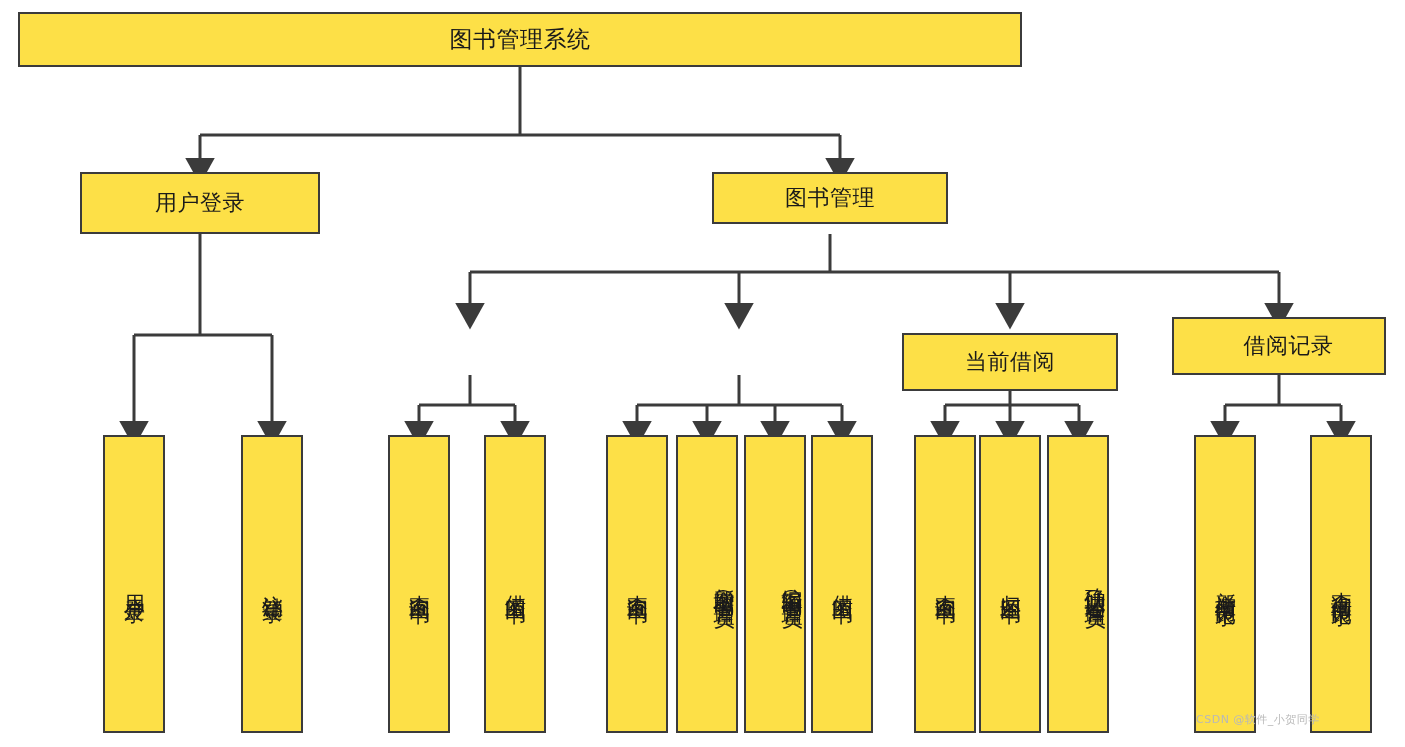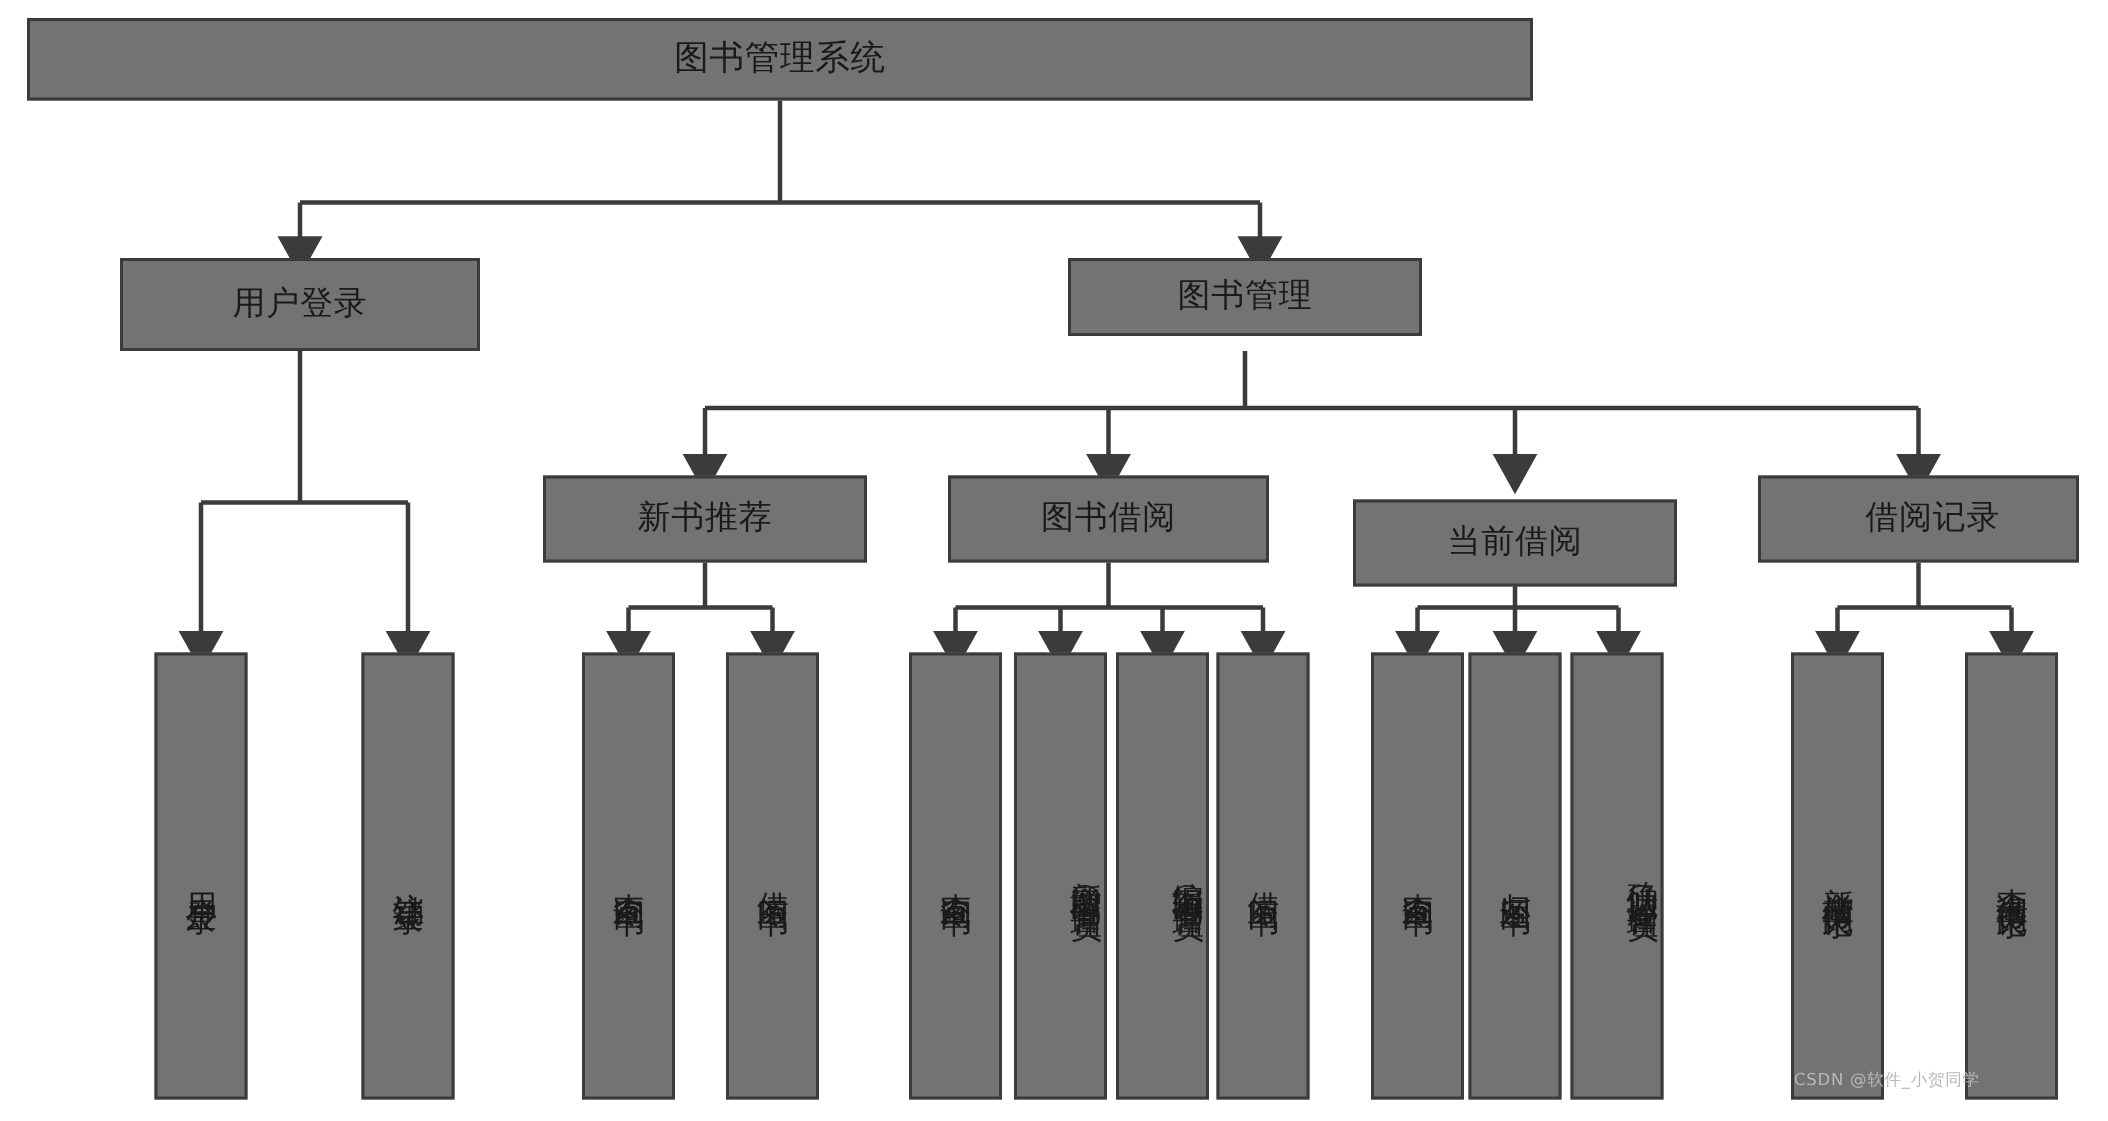--- a/index.html
+++ b/index.html
@@ -23,21 +23,21 @@
     left: 0;
     top: 0;
     width: 1405px;
     height: 747px;
     pointer-events: none;
   }
   .node {
     position: absolute;
     box-sizing: border-box;
     border: 2px solid #3b3b3b;
-    background: #737373;
+    background: #fde047;
     display: flex;
     align-items: center;
     justify-content: center;
     color: #1a1a1a;
     line-height: 1.18;
   }
   .node.horizontal {
     font-size: 22px;
     text-align: center;
     letter-spacing: 0.5px;
@@ -129,26 +129,20 @@
     <span class="label">图书管理系统</span>
   </div>
 
   <div class="node horizontal" style="left:80px; top:172px; width:240px; height:62px;">
     <span class="label">用户登录</span>
   </div>
   <div class="node horizontal" style="left:712px; top:172px; width:236px; height:52px;">
     <span class="label">图书管理</span>
   </div>
 
-  <div class="node horizontal" style="left:362px; top:317px; width:216px; height:58px;">
-    <span class="label">新书推荐</span>
-  </div>
-  <div class="node horizontal" style="left:632px; top:317px; width:214px; height:58px;">
-    <span class="label">图书借阅</span>
-  </div>
   <div class="node horizontal" style="left:902px; top:333px; width:216px; height:58px;">
     <span class="label">当前借阅</span>
   </div>
   <div class="node horizontal" style="left:1172px; top:317px; width:214px; height:58px;padding-left:19px;">
     <span class="label">借阅记录</span>
   </div>
 
   <div class="node leaf" style="left:103px; top:435px; width:62px; height:298px;">
     <span class="label">用户登录</span>
   </div>

